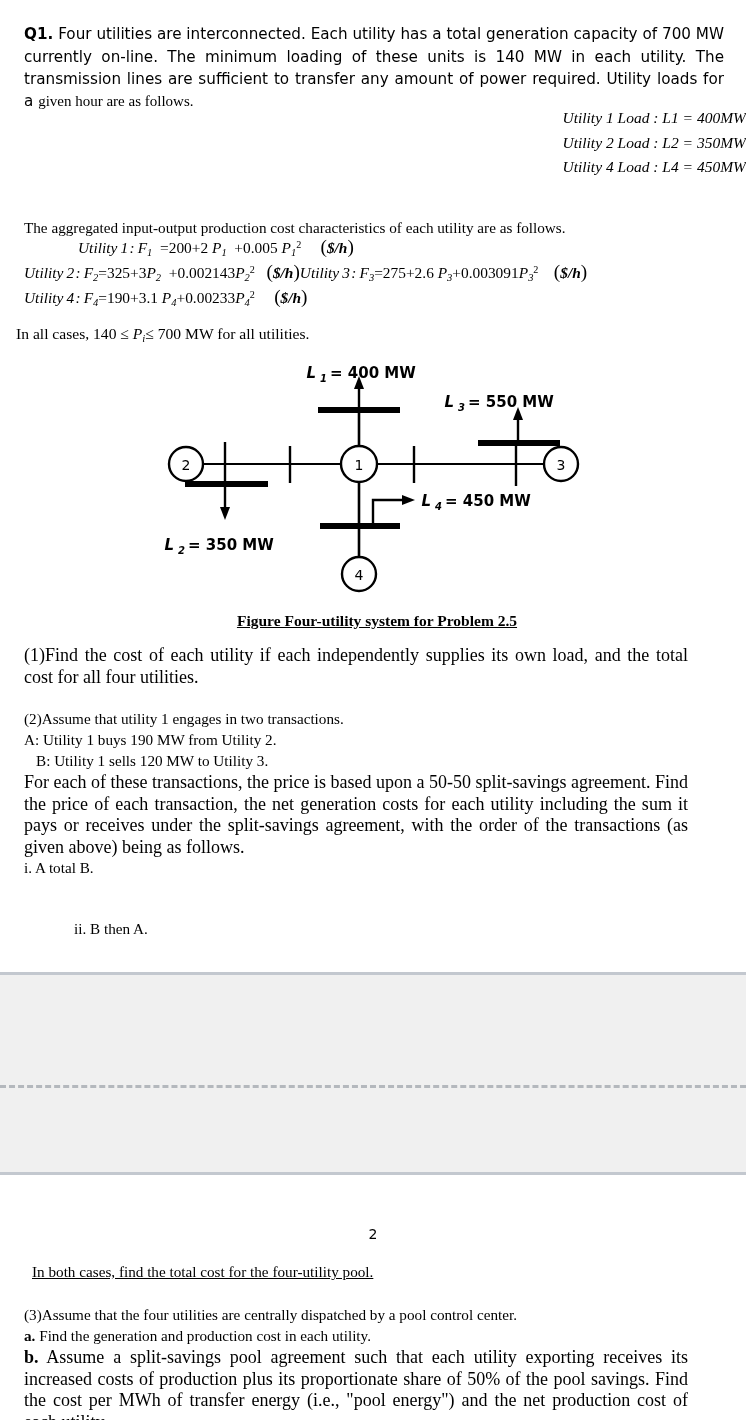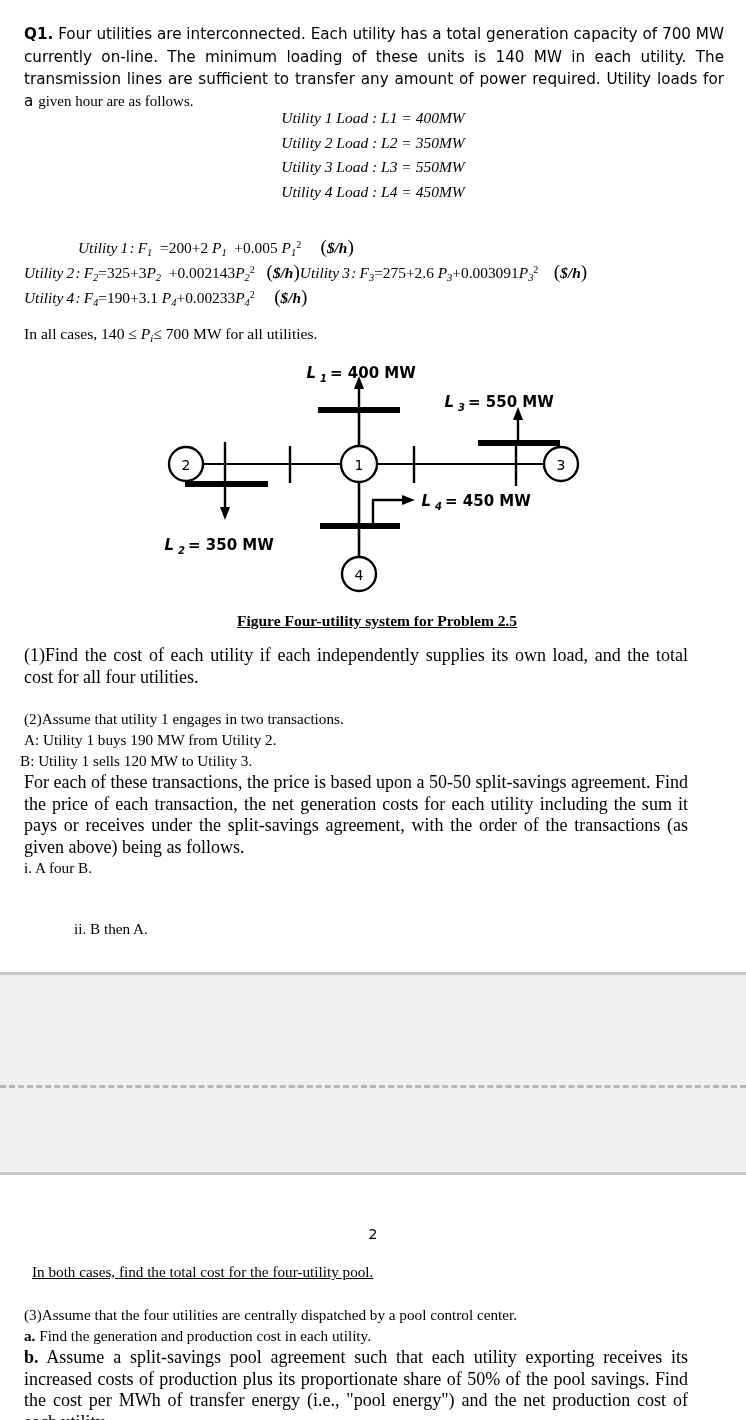--- a/index.html
+++ b/index.html
@@ -45,21 +45,21 @@
     position: absolute;
     left: 0;
     top: 106px;
     width: 746px;
     text-align: center;
     font-family: "Liberation Serif", serif;
     font-style: italic;
     font-size: 15.5px;
     line-height: 24.5px;
   }
-  .loadlist div { white-space: nowrap; }
+  .loadlist div { white-space: nowrap; text-align: right; }
 
   
   .ln {
     position: absolute;
     font-family: "Liberation Serif", serif;
     font-size: 15.2px;
     line-height: 20px;
     white-space: nowrap;
   }
   .para {
@@ -80,21 +80,21 @@
     white-space: nowrap;
   }
   .eq sub { font-size: 0.68em; vertical-align: -0.28em; font-style: italic;}
   .eq sup { font-size: 0.66em; vertical-align: 0.48em; font-style: normal;}
   .upr { font-style: normal; }
   .unit { font-style: italic; font-weight: bold; }
   .paren { font-style: normal; font-size: 1.25em; }
 
   .inall {
     position: absolute;
-    left: 24px;
+    left: 16px;
     top: 325px;
     font-family: "Liberation Serif", serif;
     font-size: 15.6px;
     white-space: nowrap;
   }
   .inall i { font-style: italic; }
   .inall sub { font-size: 0.68em; vertical-align: -0.25em; font-style: italic; }
 
   
   .figure {
@@ -150,24 +150,24 @@
 </head>
 <body>
 
 <div class="page">
 
   <p class="intro"><b>Q1.</b> <span>Four utilities are interconnected. Each utility has a total generation capacity of 700 MW currently on-line. The minimum loading of these units is 140 MW in each utility. The transmission lines are sufficient to transfer any amount of power required. Utility loads for a</span> <span class="ser">given hour are as follows.</span></p>
 
   <div class="loadlist">
     <div>Utility 1 Load :  L1 = 400MW</div>
     <div>Utility 2 Load :  L2 = 350MW</div>
-    <div>Utility 3 Load :  L3 = 550MW</div>
     <div>Utility 4 Load :  L4 = 450MW</div>
   </div>
 
+  <div class="ln" style="left:24px; top:218px;">The aggregated input-output production cost characteristics of each utility are as follows.</div>
 
   <div class="eq" style="left:78px; top:236px;">
     Utility<span class="upr"> </span>1<span class="upr"> </span>:<span class="upr"> </span>F<sub>1</sub> &nbsp;<span class="upr">=200+2</span> P<sub>1</sub> &nbsp;<span class="upr">+0.005</span> P<sub>1</sub><sup>2</sup>
     &nbsp;&nbsp;&nbsp;&nbsp;<span class="paren">(</span><span class="unit">$/h</span><span class="paren">)</span>
   </div>
 
   <div class="eq" style="left:24px; top:261px;">
     Utility<span class="upr"> </span>2<span class="upr"> </span>:<span class="upr"> </span>F<sub>2</sub><span class="upr">=325+3</span>P<sub>2</sub> &nbsp;<span class="upr">+0.002143</span>P<sub>2</sub><sup>2</sup>
     &nbsp;&nbsp;<span class="paren">(</span><span class="unit">$/h</span><span class="paren">)</span>Utility<span class="upr"> </span>3<span class="upr"> </span>:<span class="upr"> </span>F<sub>3</sub><span class="upr">=275+2.6</span> P<sub>3</sub><span class="upr">+0.003091</span>P<sub>3</sub><sup>2</sup>
     &nbsp;&nbsp;&nbsp;<span class="paren">(</span><span class="unit">$/h</span><span class="paren">)</span>
@@ -263,23 +263,23 @@
       </g>
     </svg>
   </div>
 
   <div class="figcap">Figure Four-utility system for Problem 2.5</div>
 
   <div class="para" style="left:24px; top:645px; width:664px;">(1)Find the cost of each utility if each independently supplies its own load, and the total cost for all four utilities.</div>
 
   <div class="ln" style="left:24px; top:709px;">(2)Assume that utility 1 engages in two transactions.</div>
   <div class="ln" style="left:24px; top:730px;">A: Utility 1 buys 190 MW from Utility 2.</div>
-  <div class="ln" style="left:20px; top:751px;">B: Utility 1 sells 120 MW to Utility 3.</div>
+  <div class="ln" style="left:36px; top:751px;">B: Utility 1 sells 120 MW to Utility 3.</div>
   <div class="para" style="left:24px; top:772px; width:664px;">For each of these transactions, the price is based upon a 50-50 split-savings agreement. Find the price of each transaction, the net generation costs for each utility including the sum it pays or receives under the split-savings agreement, with the order of the transactions (as given above) being as follows.</div>
-  <div class="ln" style="left:24px; top:858px;">i. A four B.</div>
+  <div class="ln" style="left:24px; top:858px;">i. A total B.</div>
   <div class="ln" style="left:74px; top:879px;margin-top:40px;">ii. B then A.</div>
 
   <div class="breakband"></div>
   <div class="breakdash"></div>
 
   <div class="pagenum">2</div>
 
   <div class="ln" style="left:32px; top:1262px;text-decoration:underline;">In both cases, find the total cost for the four-utility pool.</div>
 
   <div class="ln" style="left:24px; top:1305px;">(3)Assume that the four utilities are centrally dispatched by a pool control center.</div>

